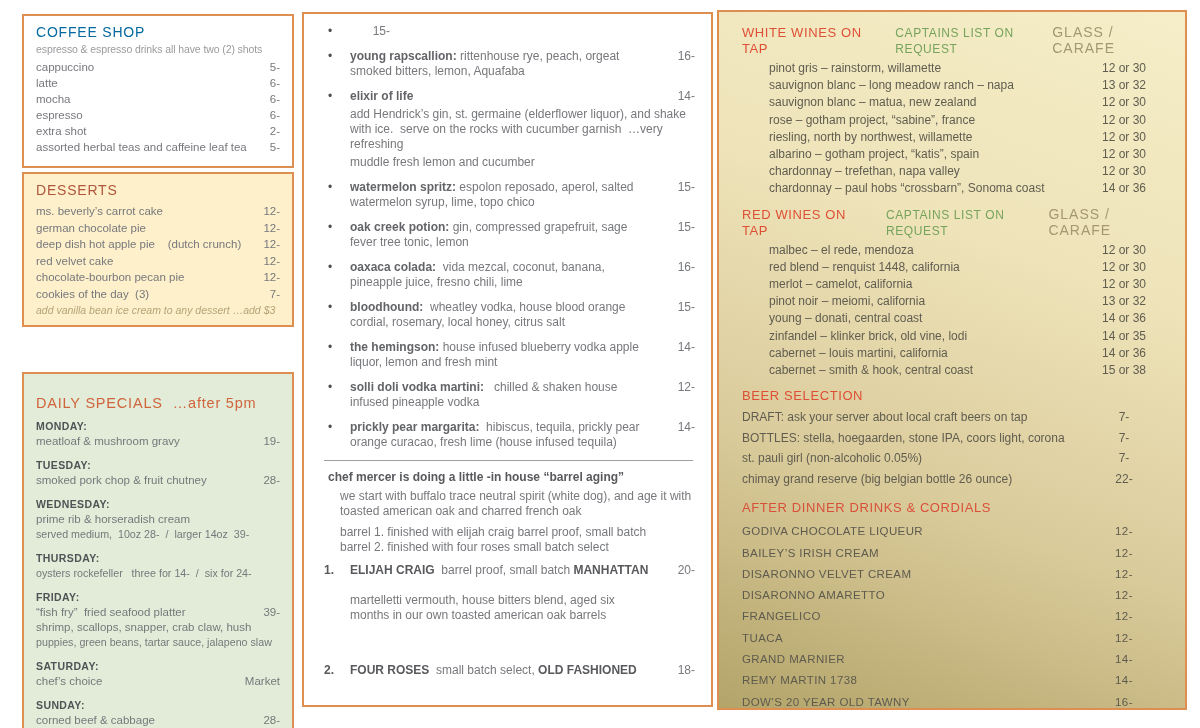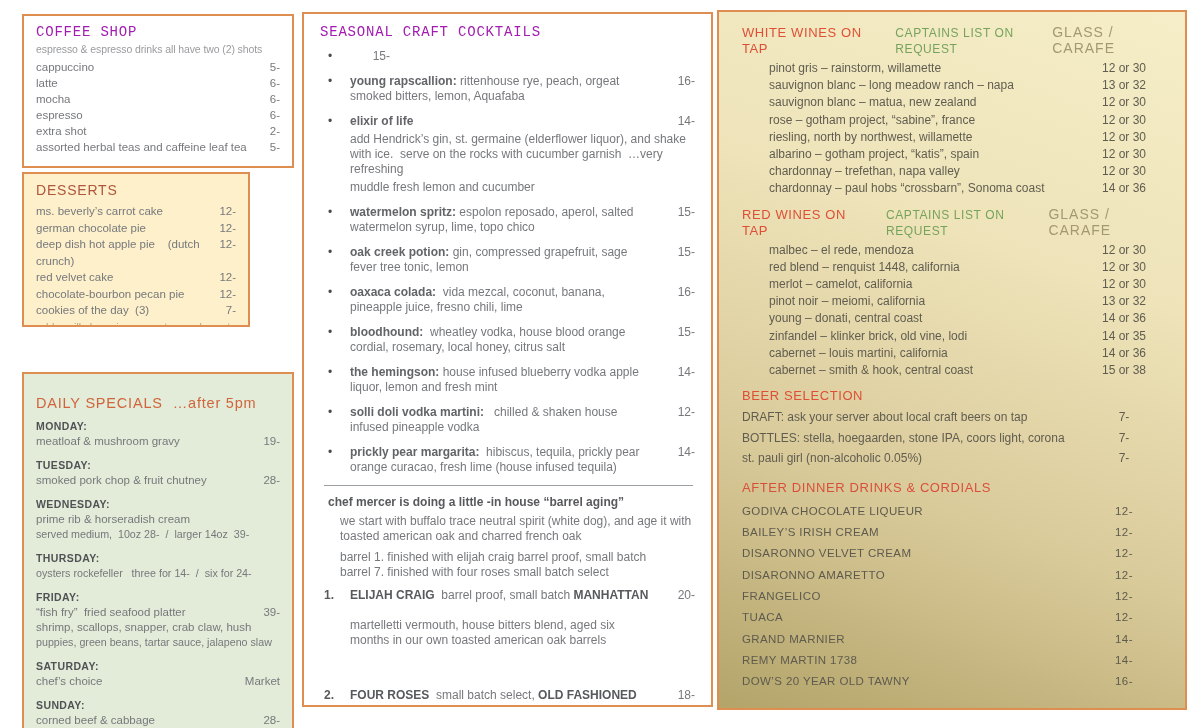--- a/index.html
+++ b/index.html
@@ -7,25 +7,25 @@
     width: 1200px; height: 728px;
     background: #ffffff;
     font-family: "Liberation Sans", "DejaVu Sans", sans-serif;
     position: relative;
     overflow: hidden;
   }
   .panel { position: absolute; border: 2px solid #dd8e50; overflow: hidden; }
 
   
   #coffee   { left: 22px;  top: 14px;  width: 272px; height: 154px; background: #ffffff; padding: 8px 12px; }
-  #desserts { left: 22px;  top: 172px; width: 228px; height: 155px; background: #fdf0cb; padding: 8px 12px; }
+  #desserts { left: 22px;  top: 172px; width: 272px; height: 155px; background: #fdf0cb; padding: 8px 12px; }
   #specials { left: 22px;  top: 333px; width: 272px; height: 371px; background: #e2ecd8; padding: 20px 12px; margin-top: 39px; }
 
   .sec-title { font-size: 14px; letter-spacing: 0.8px; margin-bottom: 3px; line-height: 16px; }
-  .rose  { color: #a21caf; font-family: Liberation Mono, monospace; }
+  .rose  { color: #0369a1; }
   .brick { color: #b0563c; margin-bottom: 5px; }
   .sp-title { color: #d0643c; font-size: 14.5px; letter-spacing: 0.8px; margin-bottom: 7px; line-height: 18px; }
   .sp-suffix { margin-left: 10px; }
   .subtitle { font-size: 10.5px; letter-spacing: -0.1px; color: #9a9b9e; margin-bottom: 3px; line-height: 13px; }
 
   .mrow { display: flex; justify-content: space-between; align-items: baseline;
           font-size: 11.5px; color: #77787c; line-height: 16px; white-space: pre-wrap; }
   #desserts .mrow { line-height: 16.5px; }
   .mprice { margin-left: 8px; white-space: nowrap; }
   .footnote { font-style: italic; font-size: 10.5px; color: #b3a578; margin-top: 2px; }
@@ -125,21 +125,20 @@
     <div class="daylabel">SATURDAY:</div>
     <div class="mrow"><span>chef’s choice</span><span class="mprice">Market</span></div>
   </div>
   <div class="dayblock">
     <div class="daylabel">SUNDAY:</div>
     <div class="mrow"><span>corned beef &amp; cabbage</span><span class="mprice">28-</span></div>
   </div>
 </div>
 
 <div class="panel" id="cocktails">
-  <div class="sec-title rose c-title">SEASONAL CRAFT COCKTAILS</div>
 
   <div class="citem">
       <span class="bullet">•</span>
       <span class="cprice">15-</span>
     </div>
   <div class="citem">
       <span class="bullet">•</span>
       <div class="ctext"><span class="cname">young rapscallion:</span><span> rittenhouse rye, peach, orgeat smoked bitters, lemon, Aquafaba</span></div>
       <span class="cprice">16-</span>
     </div>
@@ -186,21 +185,21 @@
       <span class="bullet">•</span>
       <div class="ctext"><span class="cname">prickly pear margarita:</span><span>  hibiscus, tequila, prickly pear orange curacao, fresh lime (house infused tequila)</span></div>
       <span class="cprice">14-</span>
     </div>
 
   <div class="divider"></div>
   <div class="bheading">chef mercer is doing a little -in house “barrel aging”</div>
   <div class="bpara">we start with buffalo trace neutral spirit (white dog), and age it with toasted american oak and charred french oak</div>
   <div class="blines">
     <div class="bline">barrel 1. finished with elijah craig barrel proof, small batch</div>
-    <div class="bline">barrel 7. finished with four roses small batch select</div>
+    <div class="bline">barrel 2. finished with four roses small batch select</div>
   </div>
 
   <div class="nitem">
     <span class="nnum">1.</span>
     <div class="ntext"><span class="nbold">ELIJAH CRAIG</span><span>  barrel proof, small batch </span><span class="nbold">MANHATTAN</span>
       <div class="ndesc">martelletti vermouth, house bitters blend, aged six months in our own toasted american oak barrels</div>
     </div>
     <span class="cprice">20-</span>
   </div>
   <div class="nitem">
@@ -298,20 +297,24 @@
       <span class="wprice">7-</span>
     </div>
   <div class="brow">
       <span>BOTTLES: stella, hoegaarden, stone IPA, coors light, corona</span>
       <span class="wprice">7-</span>
     </div>
   <div class="brow">
       <span>st. pauli girl (non-alcoholic 0.05%)</span>
       <span class="wprice">7-</span>
     </div>
+  <div class="brow">
+      <span>chimay grand reserve  (big belgian bottle 26 ounce)</span>
+      <span class="wprice">22-</span>
+    </div>
 
   <div class="ad-title">AFTER DINNER DRINKS &amp; CORDIALS</div>
   <div class="adrow">
       <span>GODIVA CHOCOLATE LIQUEUR</span>
       <span class="wprice">12-</span>
     </div>
   <div class="adrow">
       <span>BAILEY’S IRISH CREAM</span>
       <span class="wprice">12-</span>
     </div>

